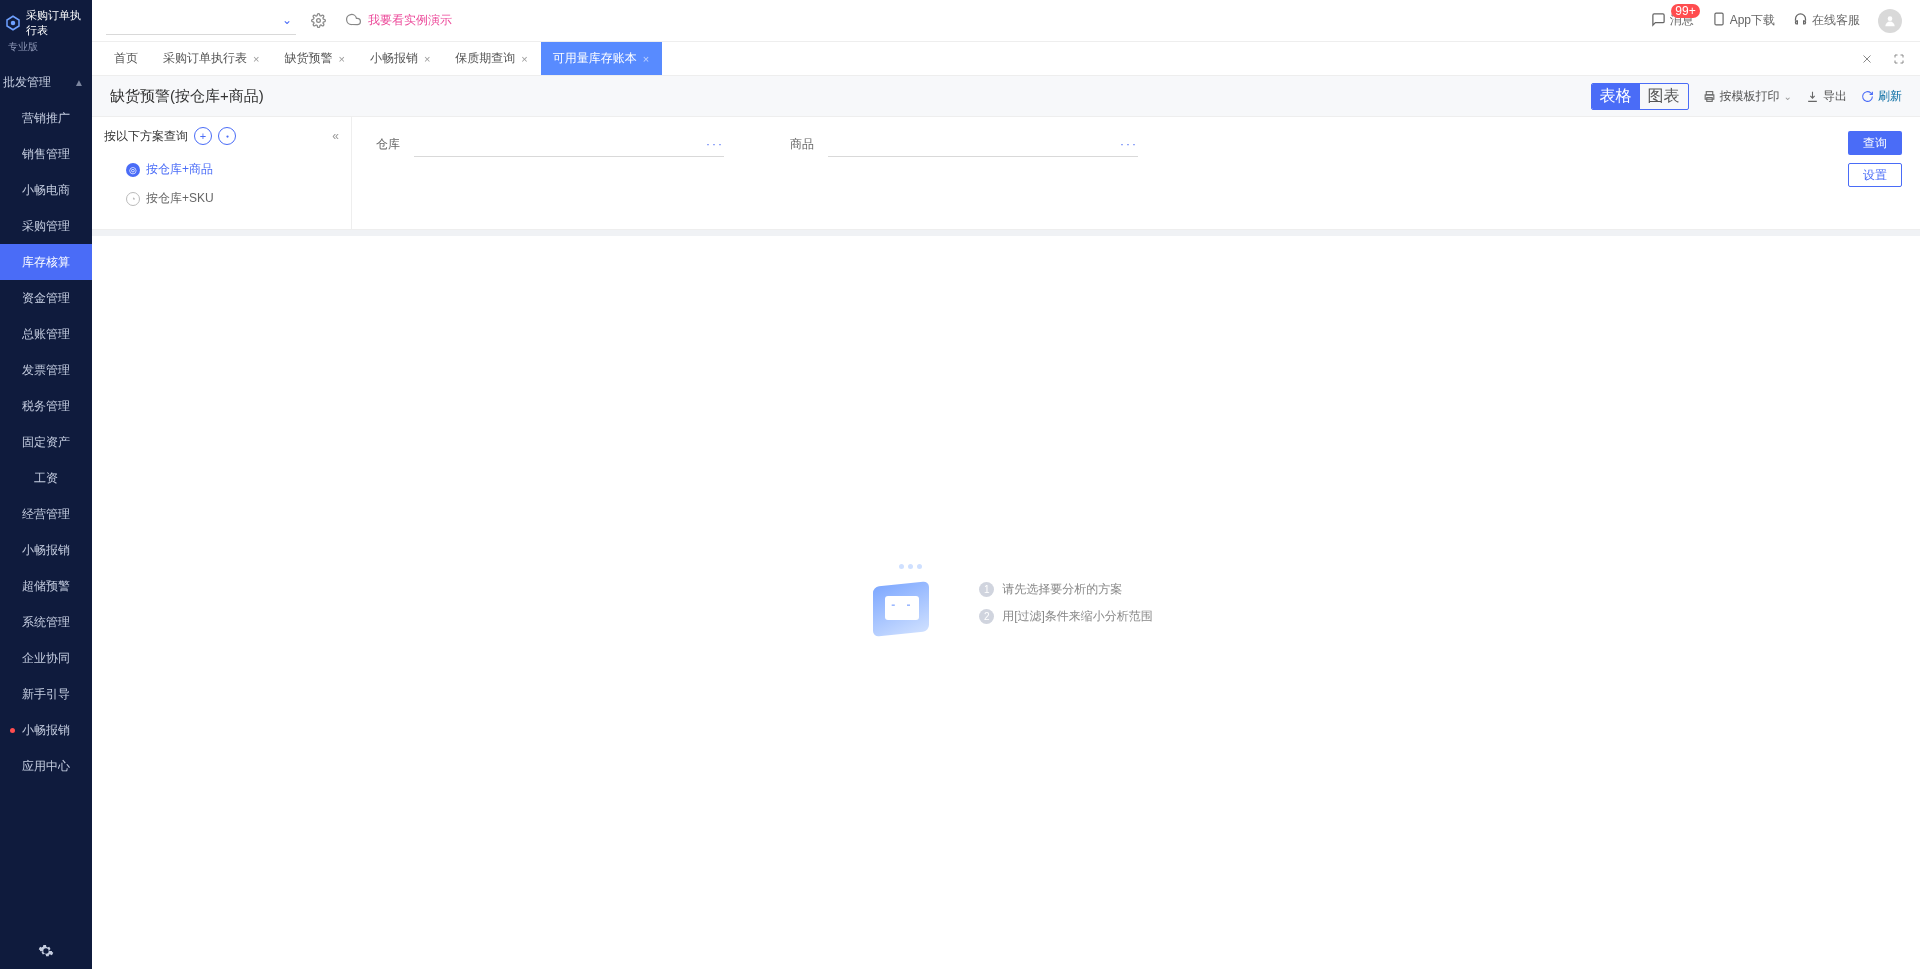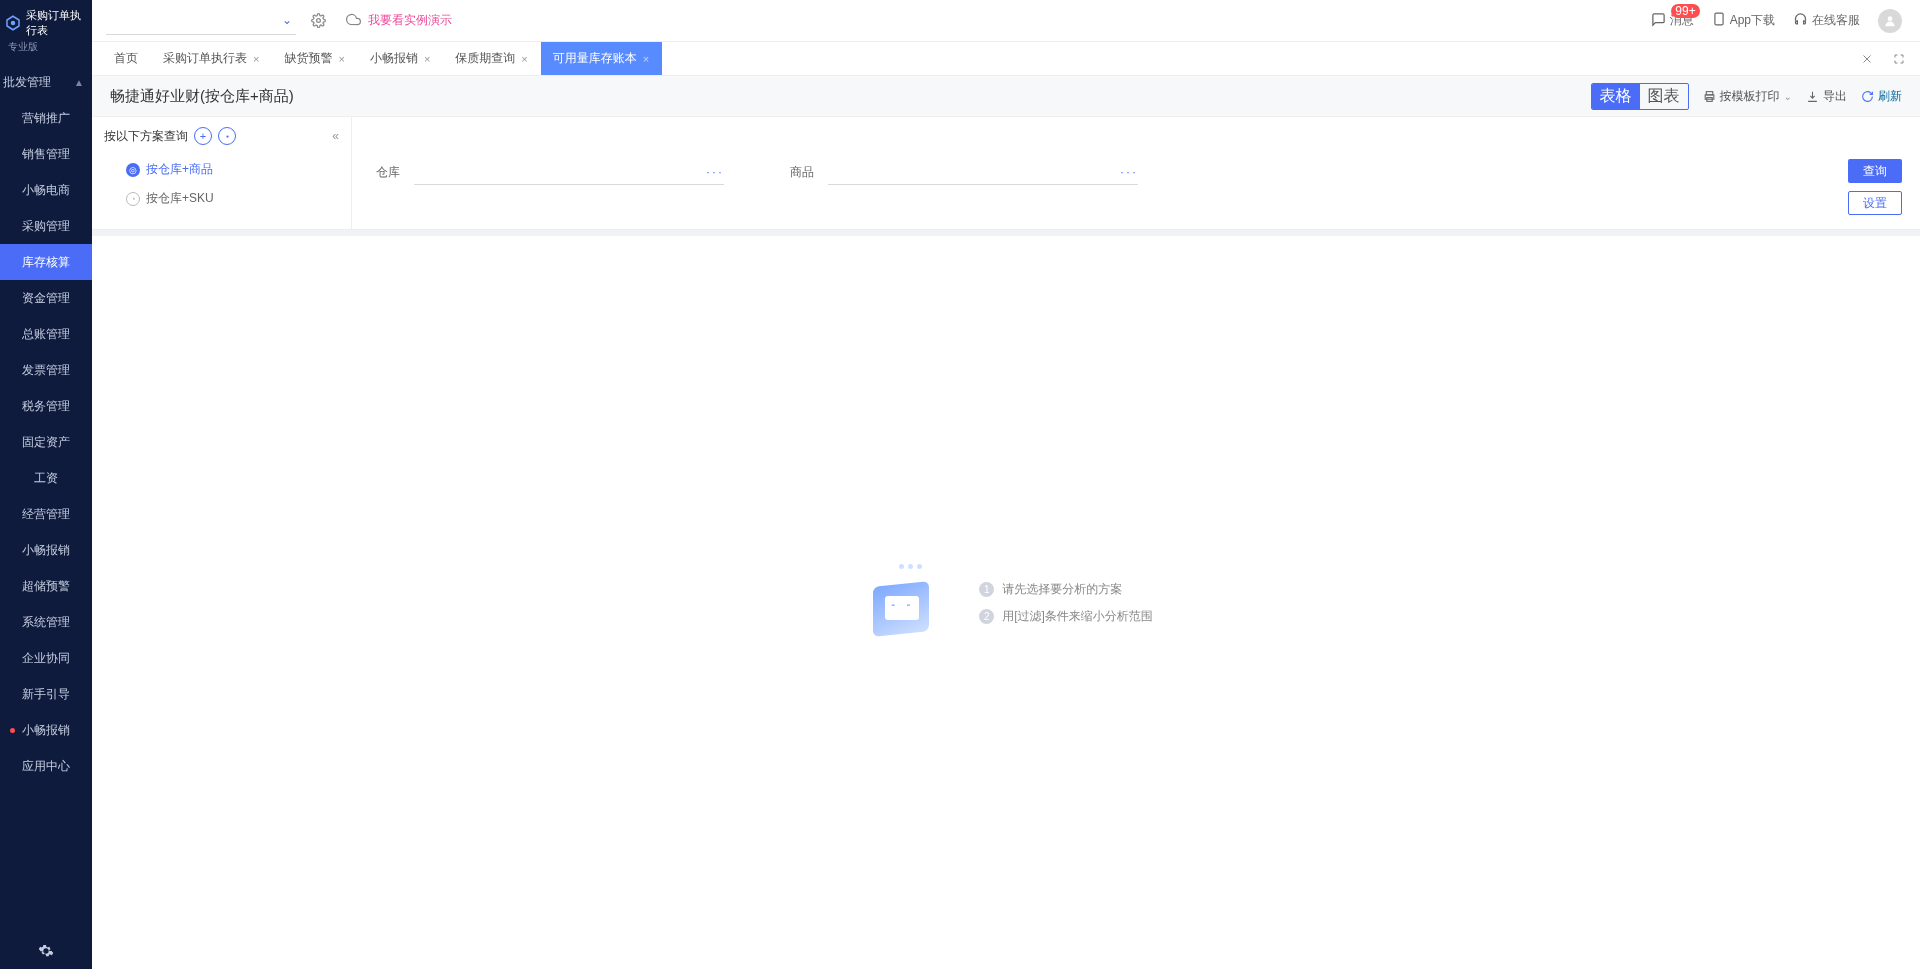--- a/index.html
+++ b/index.html
@@ -46,21 +46,21 @@
 .page-head { height: 40px; display: flex; align-items: center; padding: 0 18px; background: #f7f8fa; }
 .page-title { font-size: 15px; color: #333; font-weight: 500; }
 .page-tools { margin-left: auto; display: flex; align-items: center; gap: 14px; color: #555; }
 .seg-toggle { display: inline-flex; border: 1px solid #4a6cf7; border-radius: 2px; overflow: hidden; font-size: 16px; }
 .seg-toggle span { padding: 2px 8px; cursor: pointer; }
 .seg-toggle span.on { background: #4a6cf7; color: #fff; }
 .tool-link { display: inline-flex; align-items: center; gap: 4px; cursor: pointer; }
 .tool-link .chev { font-size: 10px; color: #999; }
 
 
-.filter-row { display: flex; align-items: flex-end; background: #fff; border-top: 1px solid #eee; border-bottom: 1px solid #eee; }
+.filter-row { display: flex; align-items: flex-start; background: #fff; border-top: 1px solid #eee; border-bottom: 1px solid #eee; }
 .scheme-panel { width: 260px; border-right: 1px solid #eee; padding: 10px 12px 16px; }
 .scheme-head { display: flex; align-items: center; gap: 6px; font-size: 12px; color: #333; margin-bottom: 10px; }
 .scheme-head .mini-btn { width: 18px; height: 18px; border: 1px solid #4a6cf7; border-radius: 50%; color: #4a6cf7; display: flex; align-items: center; justify-content: center; font-size: 11px; cursor: pointer; }
 .scheme-head .collapse { margin-left: auto; color: #999; cursor: pointer; }
 .scheme-item { display: flex; align-items: center; gap: 6px; padding: 6px 2px 6px 22px; font-size: 12px; color: #666; cursor: pointer; }
 .scheme-item.active { color: #4a6cf7; }
 .scheme-dot { width: 14px; height: 14px; border-radius: 50%; display: flex; align-items: center; justify-content: center; font-size: 9px; }
 .scheme-item.active .scheme-dot { background: #4a6cf7; color: #fff; }
 .scheme-item:not(.active) .scheme-dot { border: 1px solid #bbb; color: #bbb; }
 
@@ -266,21 +266,21 @@
       </div>
       <div class="icon-btn-sm">
         <svg width="12" height="12" viewBox="0 0 24 24" stroke="#888" stroke-width="2" fill="none">
             <path d="M4 9V4h5M20 9V4h-5M4 15v5h5M20 15v5h-5"></path>
           </svg>
       </div>
     </div>
   </div>
 
   <div class="page-head">
-    <div class="page-title">畅捷通好业财(按仓库+商品)</div>
+    <div class="page-title">缺货预警(按仓库+商品)</div>
     <div class="page-tools">
       <div class="seg-toggle">
         <span class="on">表格</span>
         <span>图表</span>
       </div>
       <div class="tool-link">
         <svg width="13" height="13" viewBox="0 0 24 24" fill="none" stroke="#666" stroke-width="2">
             <rect x="6" y="3" width="12" height="6"></rect>
             <rect x="4" y="9" width="16" height="8"></rect>
             <rect x="7" y="14" width="10" height="7"></rect>

